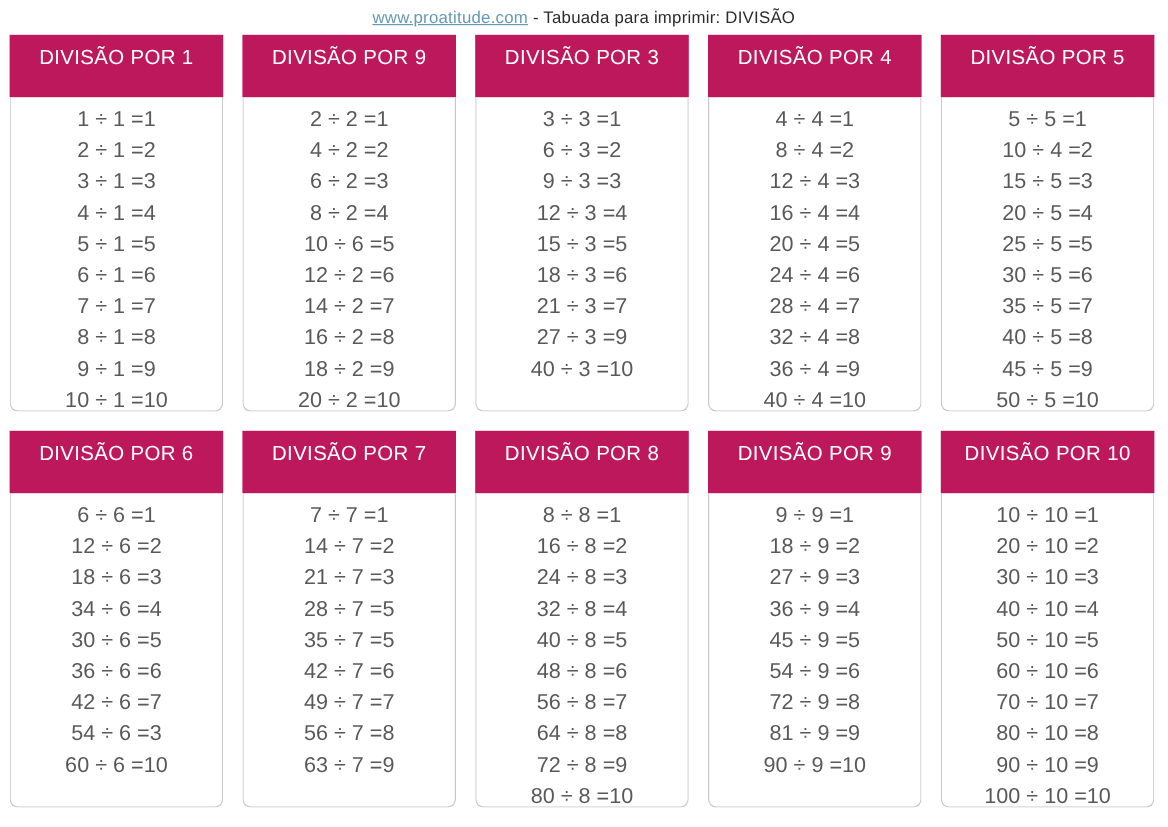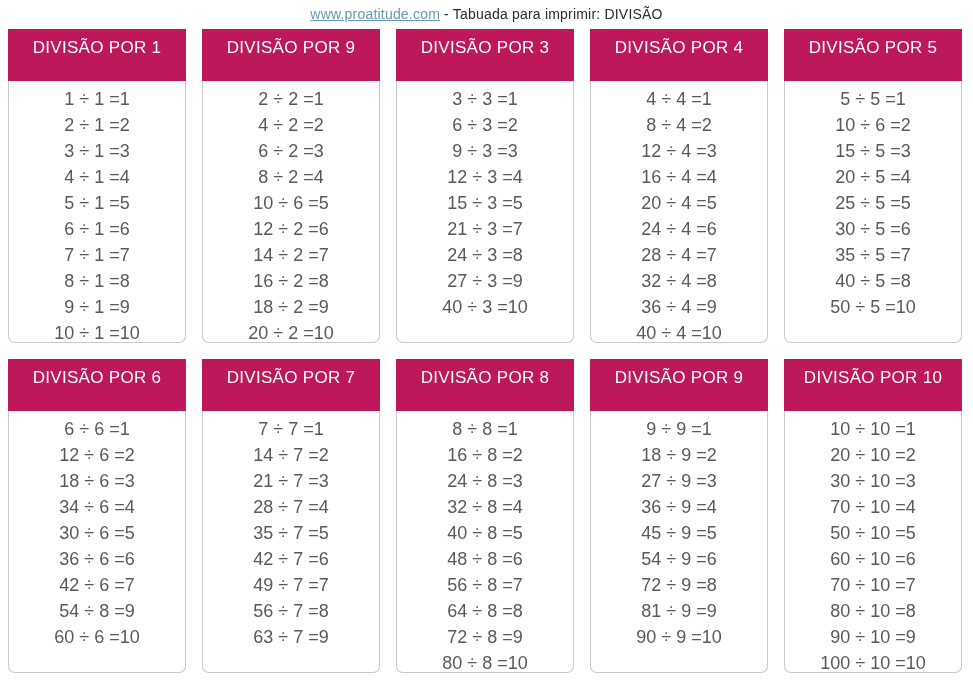--- a/index.html
+++ b/index.html
@@ -110,22 +110,22 @@
           </div>
       </div>
       <div class="card">
         <div class="card-header">DIVISÃO POR 3</div>
         <div class="card-body">
             <div class="eq">3 ÷ 3 =1</div>
             <div class="eq">6 ÷ 3 =2</div>
             <div class="eq">9 ÷ 3 =3</div>
             <div class="eq">12 ÷ 3 =4</div>
             <div class="eq">15 ÷ 3 =5</div>
+            <div class="eq">18 ÷ 3 =6</div>
             <div class="eq">21 ÷ 3 =7</div>
-            <div class="eq">24 ÷ 3 =8</div>
             <div class="eq">27 ÷ 3 =9</div>
             <div class="eq">40 ÷ 3 =10</div>
           </div>
       </div>
       <div class="card">
         <div class="card-header">DIVISÃO POR 4</div>
         <div class="card-body">
             <div class="eq">4 ÷ 4 =1</div>
             <div class="eq">8 ÷ 4 =2</div>
             <div class="eq">12 ÷ 4 =3</div>
@@ -135,54 +135,55 @@
             <div class="eq">28 ÷ 4 =7</div>
             <div class="eq">32 ÷ 4 =8</div>
             <div class="eq">36 ÷ 4 =9</div>
             <div class="eq">40 ÷ 4 =10</div>
           </div>
       </div>
       <div class="card">
         <div class="card-header">DIVISÃO POR 5</div>
         <div class="card-body">
             <div class="eq">5 ÷ 5 =1</div>
-            <div class="eq">10 ÷ 6 =2</div>
+            <div class="eq">10 ÷ 4 =2</div>
             <div class="eq">15 ÷ 5 =3</div>
             <div class="eq">20 ÷ 5 =4</div>
             <div class="eq">25 ÷ 5 =5</div>
             <div class="eq">30 ÷ 5 =6</div>
             <div class="eq">35 ÷ 5 =7</div>
             <div class="eq">40 ÷ 5 =8</div>
+            <div class="eq">45 ÷ 5 =9</div>
             <div class="eq">50 ÷ 5 =10</div>
           </div>
       </div>
     </div>
 
     <div class="row">
       <div class="card">
         <div class="card-header">DIVISÃO POR 6</div>
         <div class="card-body">
             <div class="eq">6 ÷ 6 =1</div>
             <div class="eq">12 ÷ 6 =2</div>
             <div class="eq">18 ÷ 6 =3</div>
             <div class="eq">34 ÷ 6 =4</div>
             <div class="eq">30 ÷ 6 =5</div>
             <div class="eq">36 ÷ 6 =6</div>
             <div class="eq">42 ÷ 6 =7</div>
-            <div class="eq">54 ÷ 8 =9</div>
+            <div class="eq">54 ÷ 6 =3</div>
             <div class="eq">60 ÷ 6 =10</div>
           </div>
       </div>
       <div class="card">
         <div class="card-header">DIVISÃO POR 7</div>
         <div class="card-body">
             <div class="eq">7 ÷ 7 =1</div>
             <div class="eq">14 ÷ 7 =2</div>
             <div class="eq">21 ÷ 7 =3</div>
-            <div class="eq">28 ÷ 7 =4</div>
+            <div class="eq">28 ÷ 7 =5</div>
             <div class="eq">35 ÷ 7 =5</div>
             <div class="eq">42 ÷ 7 =6</div>
             <div class="eq">49 ÷ 7 =7</div>
             <div class="eq">56 ÷ 7 =8</div>
             <div class="eq">63 ÷ 7 =9</div>
           </div>
       </div>
       <div class="card">
         <div class="card-header">DIVISÃO POR 8</div>
         <div class="card-body">
@@ -211,21 +212,21 @@
             <div class="eq">81 ÷ 9 =9</div>
             <div class="eq">90 ÷ 9 =10</div>
           </div>
       </div>
       <div class="card">
         <div class="card-header">DIVISÃO POR 10</div>
         <div class="card-body">
             <div class="eq">10 ÷ 10 =1</div>
             <div class="eq">20 ÷ 10 =2</div>
             <div class="eq">30 ÷ 10 =3</div>
-            <div class="eq">70 ÷ 10 =4</div>
+            <div class="eq">40 ÷ 10 =4</div>
             <div class="eq">50 ÷ 10 =5</div>
             <div class="eq">60 ÷ 10 =6</div>
             <div class="eq">70 ÷ 10 =7</div>
             <div class="eq">80 ÷ 10 =8</div>
             <div class="eq">90 ÷ 10 =9</div>
             <div class="eq">100 ÷ 10 =10</div>
           </div>
       </div>
     </div>
 

